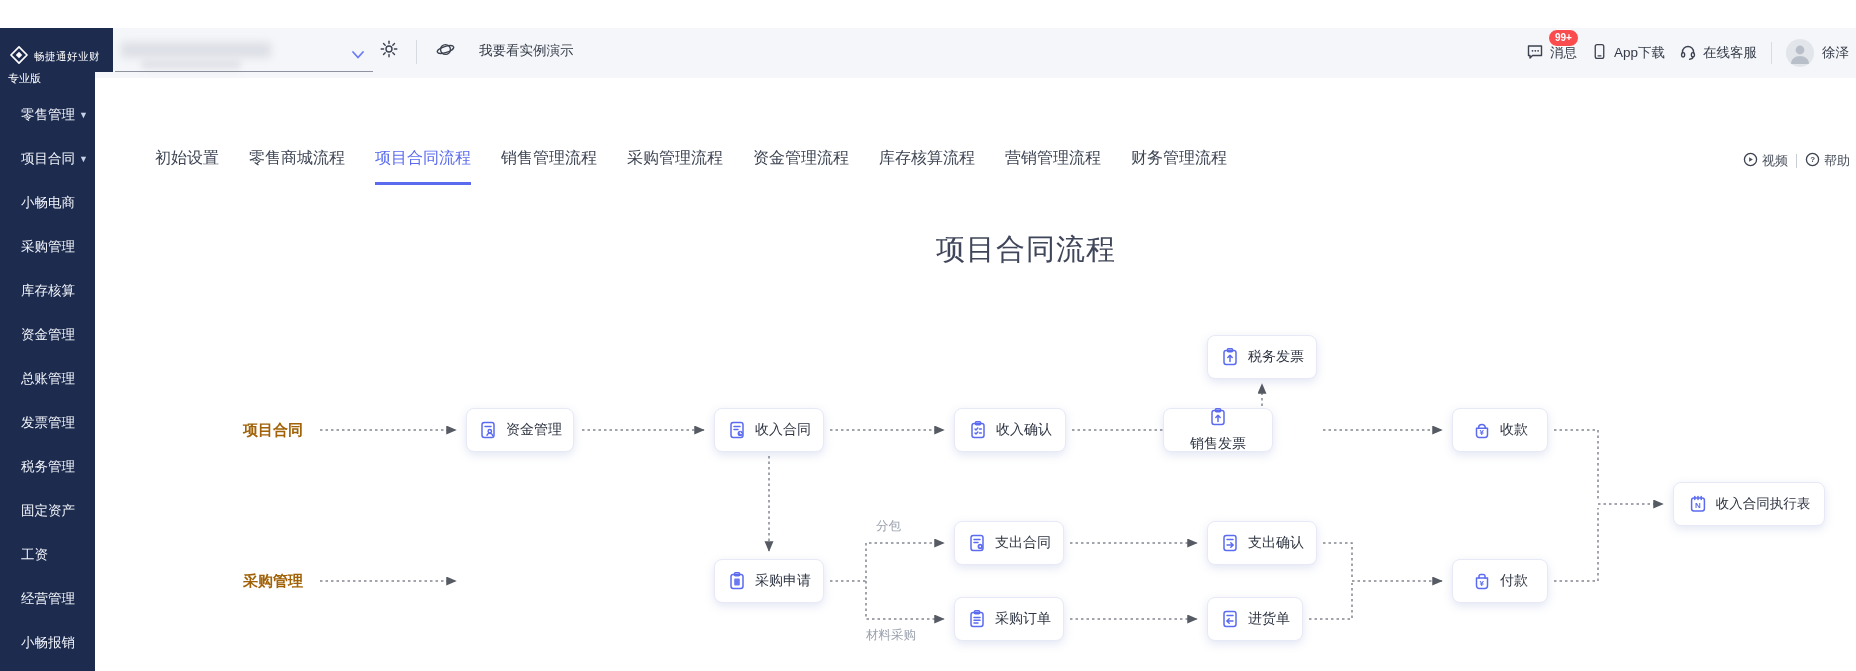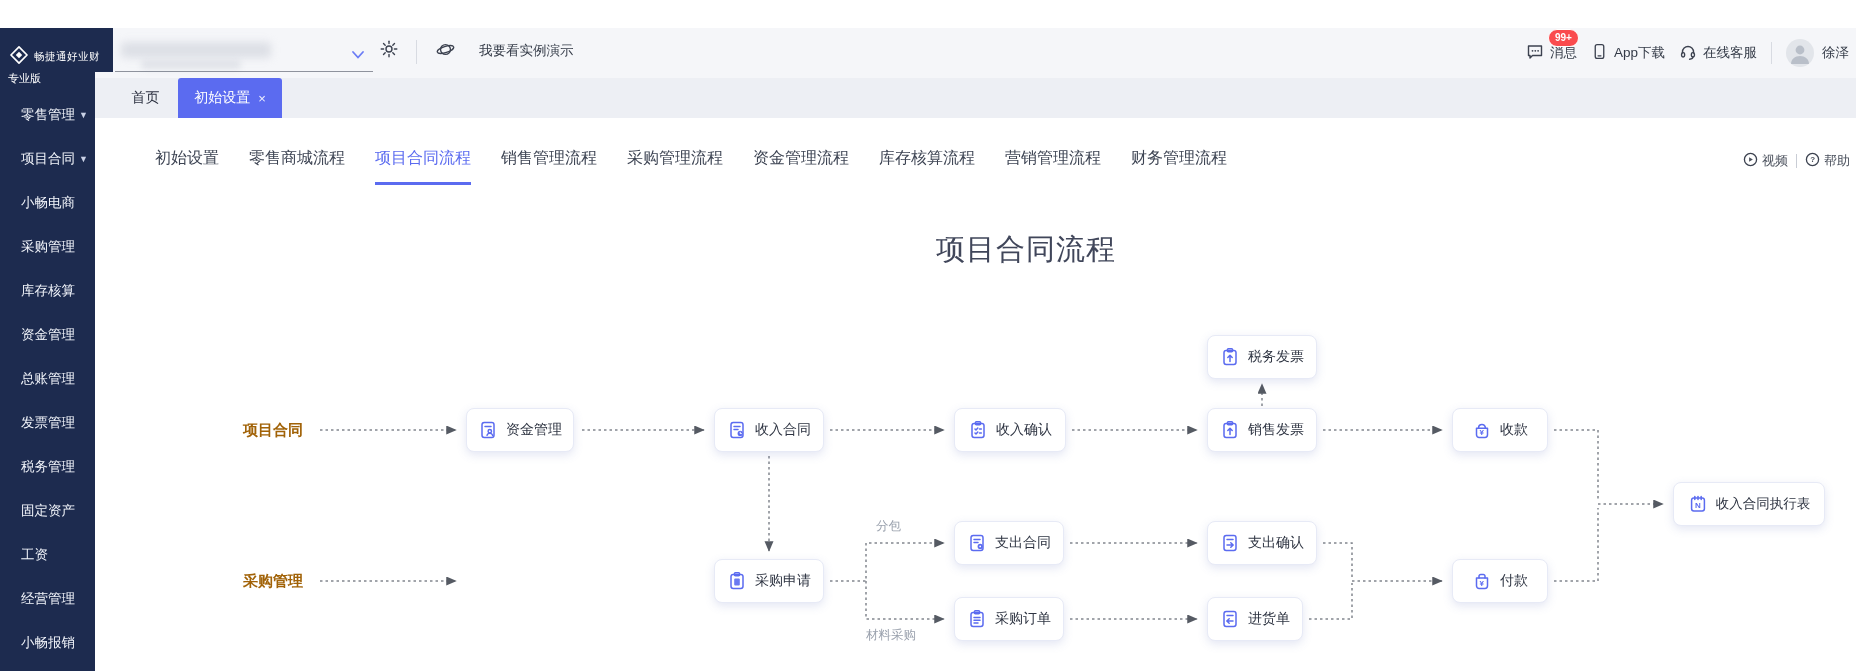--- a/index.html
+++ b/index.html
@@ -182,29 +182,20 @@
       <span class="avatar">
         <svg width="28" height="28" viewBox="0 0 28 28">
           <circle cx="14" cy="11" r="4.4" fill="#b9bfc9"></circle>
           <path d="M5 25c0-5 4-8 9-8s9 3 9 8z" fill="#b9bfc9"></path>
         </svg>
       </span>
       <span>徐泽</span>
     </div>
   </div>
 
-  <div class="tab-strip">
-    <div class="tab-home">
-      <span>首页</span>
-    </div>
-    <div class="tab-active">
-      <span>初始设置</span>
-      <span class="tab-close">×</span>
-    </div>
-  </div>
 
   <div class="sidebar">
     <div class="sb-item">
         <span>零售管理</span>
         <span class="sb-caret">▼</span>
       </div>
     <div class="sb-item">
         <span>项目合同</span>
         <span class="sb-caret">▼</span>
       </div>
@@ -329,21 +320,21 @@
       <rect x="4" y="3.4" width="12" height="14" rx="2.2" class="st"></rect>
       <rect x="7.4" y="1.8" width="5.2" height="3" rx="1" fill="#fff" class="st"></rect>
       <path d="M7 9l1 1 1.8-2" class="st"></path>
       <line x1="11.5" y1="9" x2="13.3" y2="9" class="st"></line>
       <path d="M7 13l1 1 1.8-2" class="st"></path>
       <line x1="11.5" y1="13" x2="13.3" y2="13" class="st"></line>
     </svg>
     <span>收入确认</span>
   </div>
 
-  <div class="node" style="left:1207px; top:408px; width:110px;">
+  <div class="node" style="left:1163px; top:408px; width:110px;flex-direction:column;">
     <svg class="nic" viewBox="0 0 20 20">
       <rect x="4" y="3.4" width="12" height="14" rx="2.2" class="st"></rect>
       <rect x="7.4" y="1.8" width="5.2" height="3" rx="1" fill="#fff" class="st"></rect>
       <path d="M10 14.5V8.5 M7.8 10.5 L10 8.3 L12.2 10.5" class="st"></path>
     </svg>
     <span>销售发票</span>
   </div>
 
   <div class="node" style="left:1207px; top:335px; width:110px;">
     <svg class="nic" viewBox="0 0 20 20">

